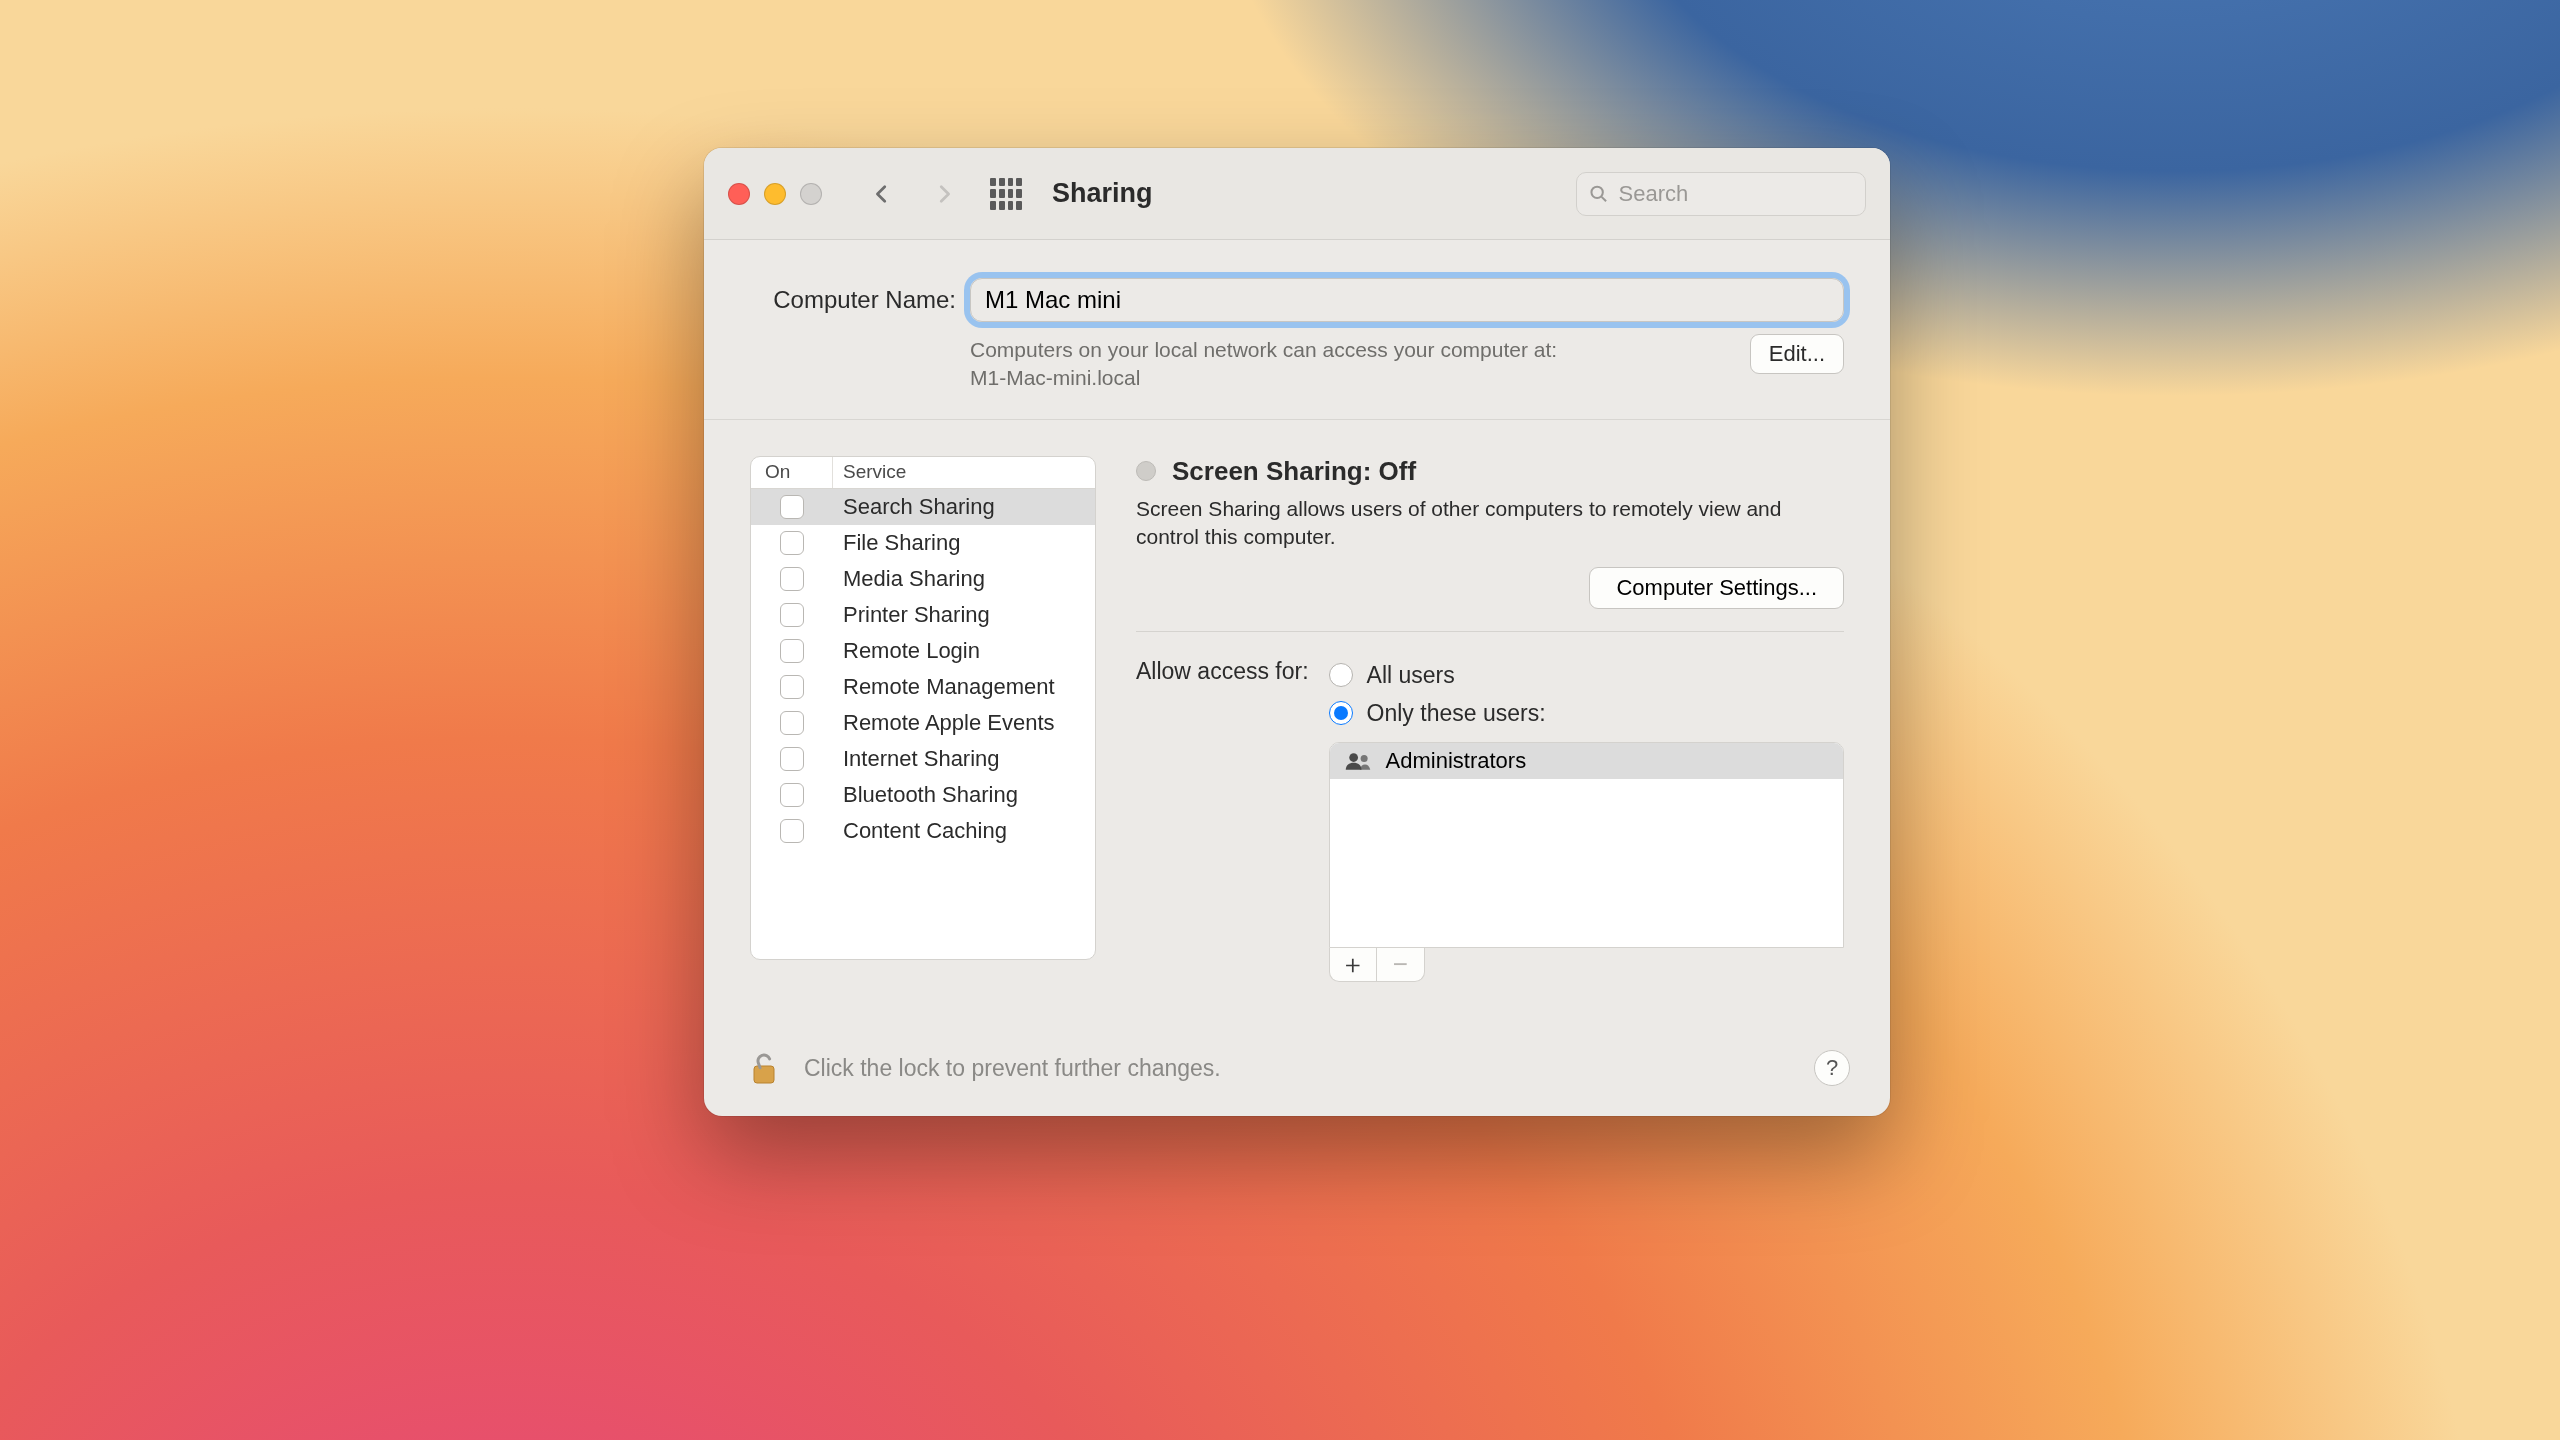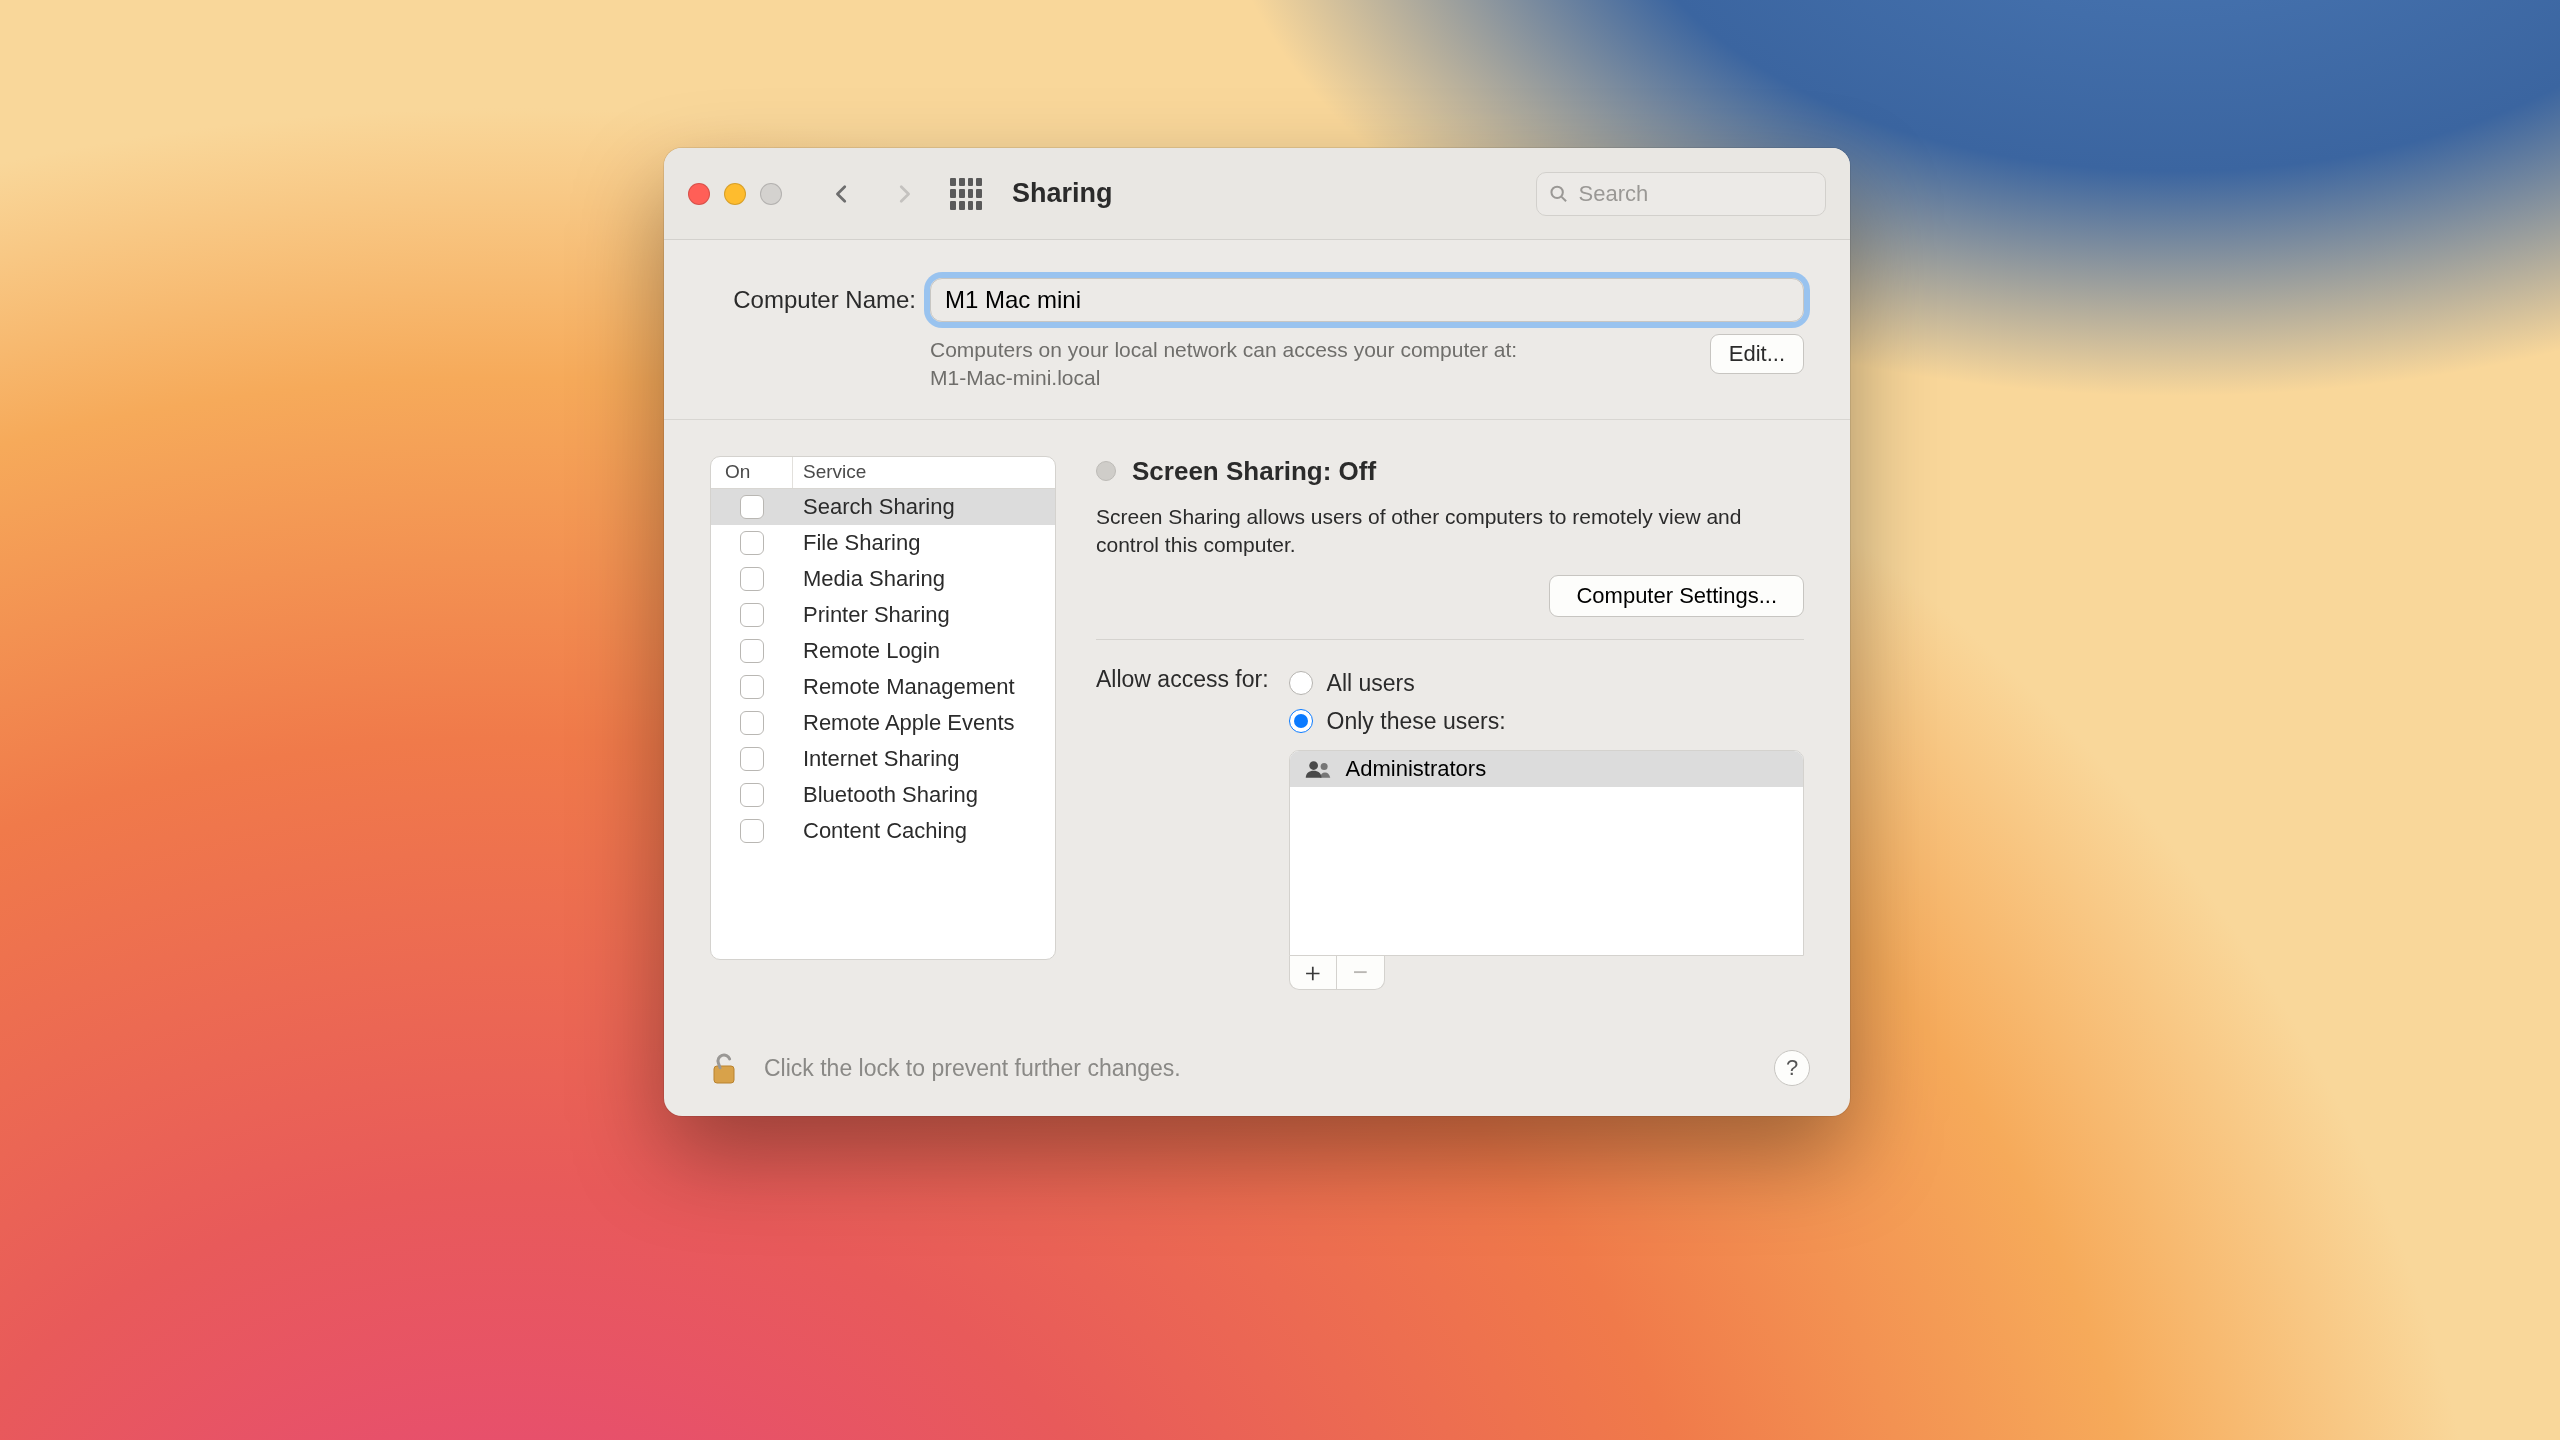--- a/index.html
+++ b/index.html
@@ -11,21 +11,21 @@
   background:
     radial-gradient(ellipse 1600px 900px at 85% -10%, #4a78b5 0%, #3b65a0 35%, transparent 60%),
     radial-gradient(ellipse 2200px 1800px at 20% 120%, #e6457f 0%, #e85a5a 30%, #f07a4a 55%, #f6aa5a 75%, #f9d79a 90%),
     linear-gradient(135deg, #e44e4e 0%, #f07a4a 40%, #f9b76a 70%, #fceaa8 100%);
   position: relative;
 }
 
 
 .window {
   position: absolute;
-  left: 664px; top: 148px;
+  left: 704px; top: 148px;
   width: 1186px; height: 968px;
   background: #eceae7;
   border-radius: 18px;
   box-shadow: 0 40px 90px rgba(0,0,0,.35), 0 0 0 1px rgba(0,0,0,.08);
   overflow: hidden;
   display: flex; flex-direction: column;
 }
 
 
 .toolbar {
@@ -98,21 +98,21 @@
 .svc-row.sel { background:#dcdcdc; }
 .svc-row .c1 { width:82px; display:flex; align-items:center; justify-content:center; }
 .svc-row .c2 { flex:1; padding-left:10px; }
 .chk { width:24px; height:24px; border:1px solid #b9b7b3; border-radius:6px; background:#fff; }
 
 .detail { flex:1; display:flex; flex-direction:column; }
 
 .status-row { display:flex; align-items:center; gap:16px; }
 .status-dot { width:20px; height:20px; border-radius:50%; background:#cfcdc9; border:1px solid #bdbbb7; }
 .status-txt { font-size:26px; font-weight:600; color:#2b2b2b; }
-.desc { font-size:21px; color:#2b2b2b; margin-top:16px; line-height:1.35; }
+.desc { font-size:21px; color:#2b2b2b; margin-top:8px; line-height:1.35; }
 .csbtn { align-self:flex-end; margin-top:16px; height:42px; padding:0 26px; border:1px solid #c7c5c1; border-radius:9px; background:#fdfdfb; font-size:22px; display:flex; align-items:center; }
 .hr { height:1px; background:#d5d3cf; margin:22px 0 24px 0; }
 
 .access { display:flex; gap:20px; }
 .access-lab { font-size:23px; color:#2b2b2b; padding-top:2px; }
 .radios { flex:1; }
 .radio-row { display:flex; align-items:center; gap:14px; height:38px; font-size:23px; color:#2b2b2b; }
 .radio { width:24px; height:24px; border-radius:50%; border:1px solid #b5b3af; background:#fff; position:relative; }
 .radio.on { border-color:#0a7aff; }
 .radio.on::after { content:""; position:absolute; inset:4px; border-radius:50%; background:#0a7aff; }

